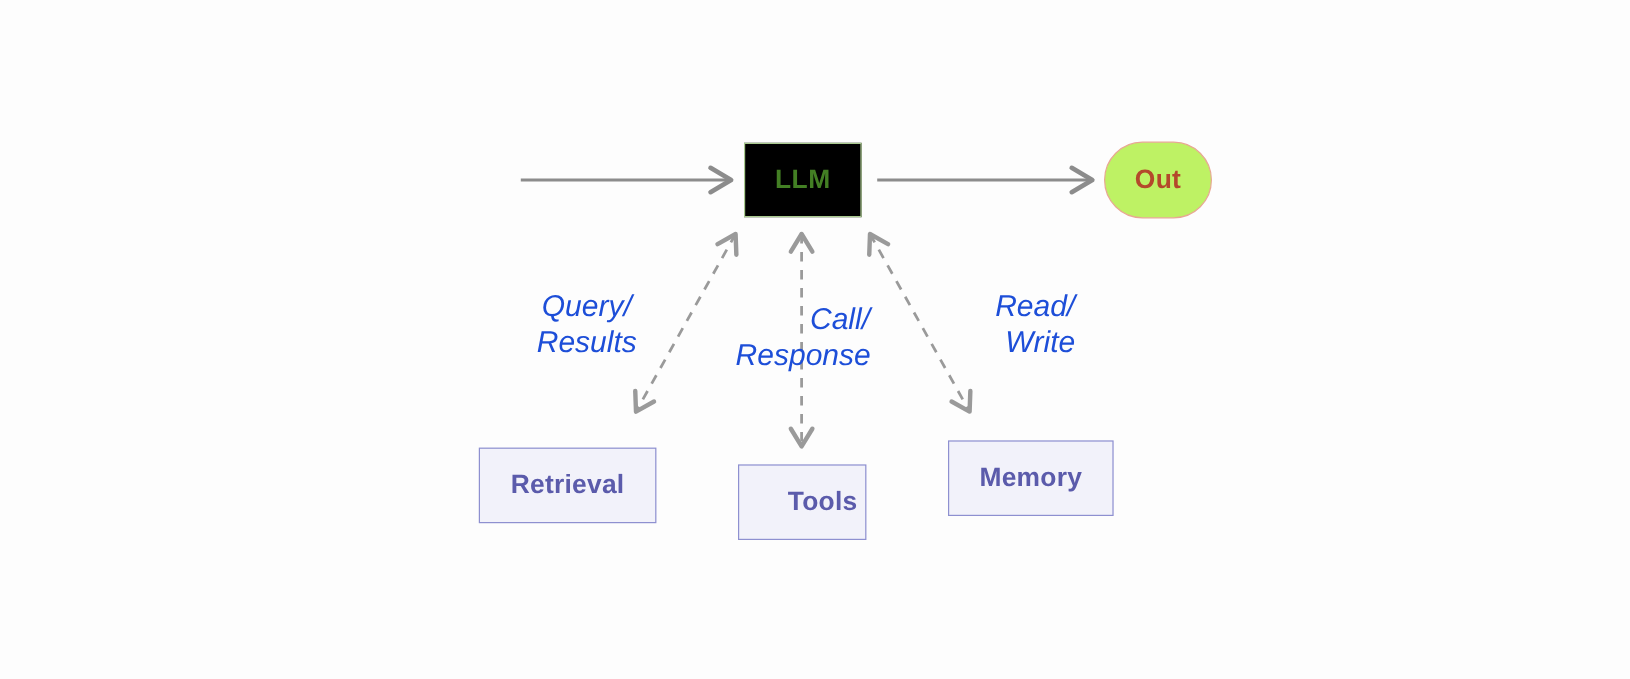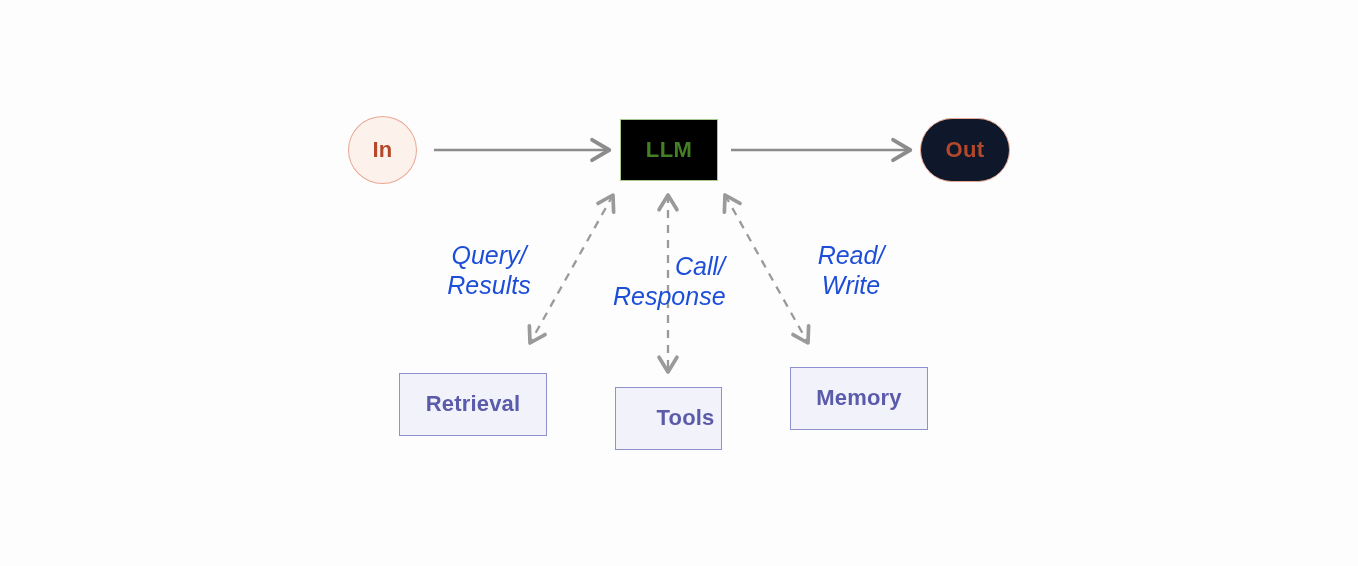--- a/index.html
+++ b/index.html
@@ -52,21 +52,21 @@
     letter-spacing: 0.3px;
   }
 
   
   .node-out {
     left: 920px;
     top: 118px;
     width: 90px;
     height: 64px;
     border-radius: 34px;
-    background: #0f172a;
+    background: #bef264;
     border: 1.6px solid #e8a893;
     color: #b4482b;
     font-size: 22px;
     font-weight: bold;
     letter-spacing: 0.3px;
   }
 
   
   .node-llm {
     left: 620px;
@@ -129,21 +129,21 @@
   .label-call {
     left: 613px;
     top: 252px;
     width: 112px;
     text-align: right;
   }
   .label-read {
     left: 806px;
     top: 241px;
     width: 90px;
-    text-align: center;
+    text-align: right;
   }
 </style>
 </head>
 <body>
 
 <div id="canvas">
 
   <svg id="edges" viewBox="0 0 1358 566">
     <defs>
       <marker id="solidArrow" markerWidth="11" markerHeight="11" refX="8.5" refY="5.5" orient="auto" markerUnits="strokeWidth">
@@ -161,23 +161,20 @@
 
     <line x1="731" y1="150" x2="910" y2="150" stroke="#8c8c8c" stroke-width="2.6" marker-end="url(#solidArrow)"></line>
 
     <line x1="613" y1="195" x2="530" y2="343" stroke="#9a9a9a" stroke-width="2.3" stroke-dasharray="8 7" marker-start="url(#dashArrowStart)" marker-end="url(#dashArrowEnd)"></line>
 
     <line x1="668" y1="195" x2="668" y2="372" stroke="#9a9a9a" stroke-width="2.3" stroke-dasharray="8 7" marker-start="url(#dashArrowStart)" marker-end="url(#dashArrowEnd)"></line>
 
     <line x1="725" y1="195" x2="808" y2="343" stroke="#9a9a9a" stroke-width="2.3" stroke-dasharray="8 7" marker-start="url(#dashArrowStart)" marker-end="url(#dashArrowEnd)"></line>
   </svg>
 
-  <div class="node node-in">
-    <span>In</span>
-  </div>
 
   <div class="node node-llm">
     <span>LLM</span>
   </div>
 
   <div class="node node-out">
     <span>Out</span>
   </div>
 
   <div class="node node-res node-retrieval">

